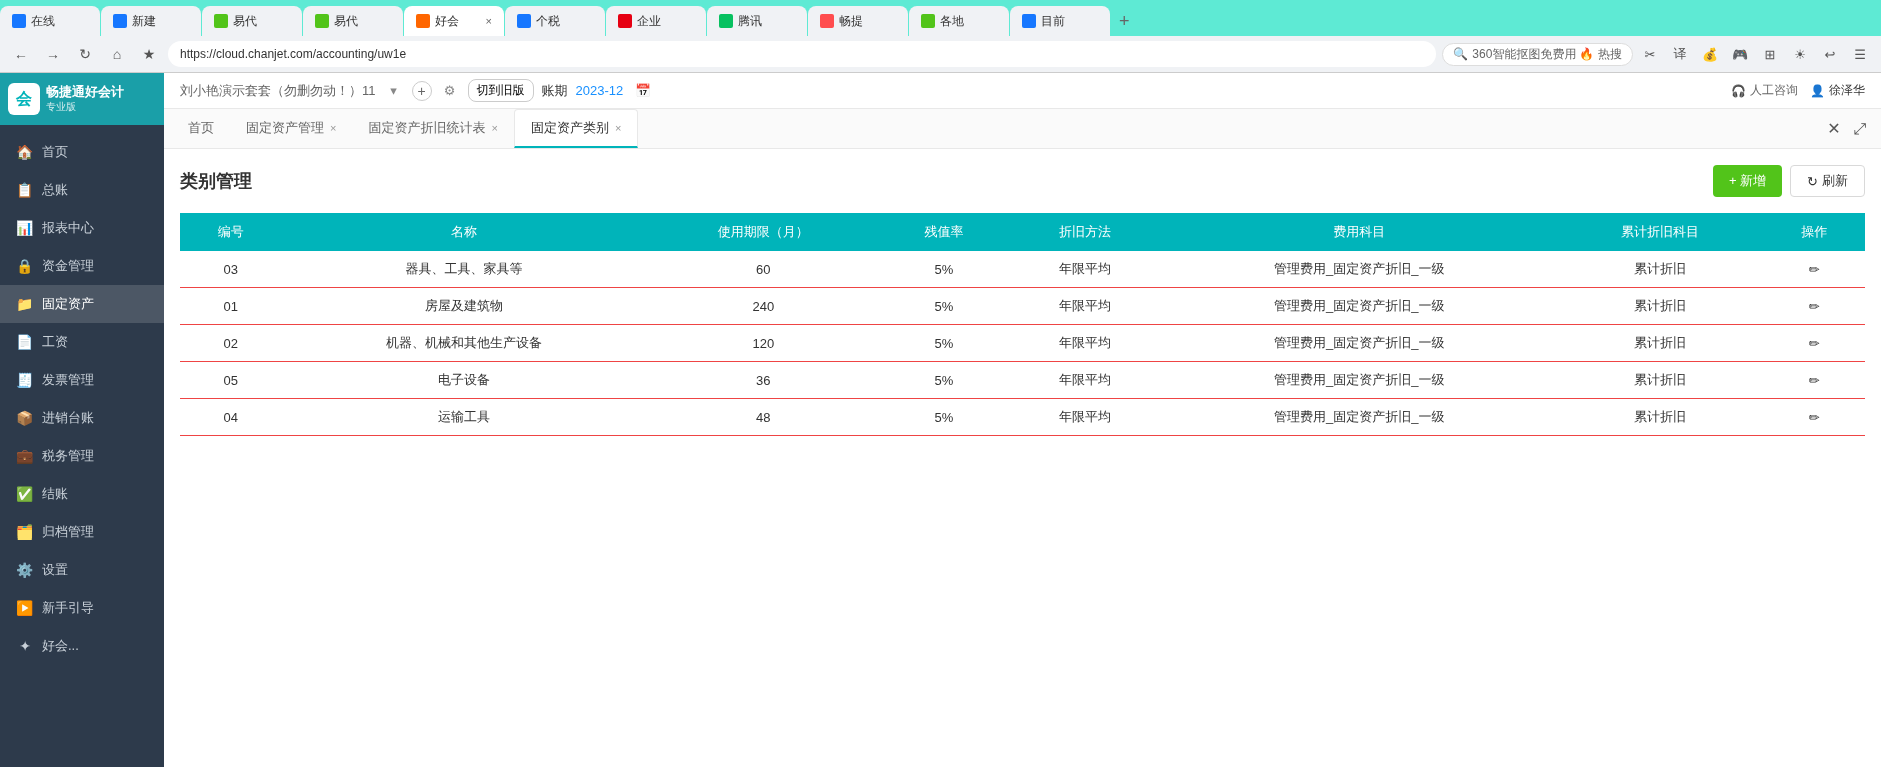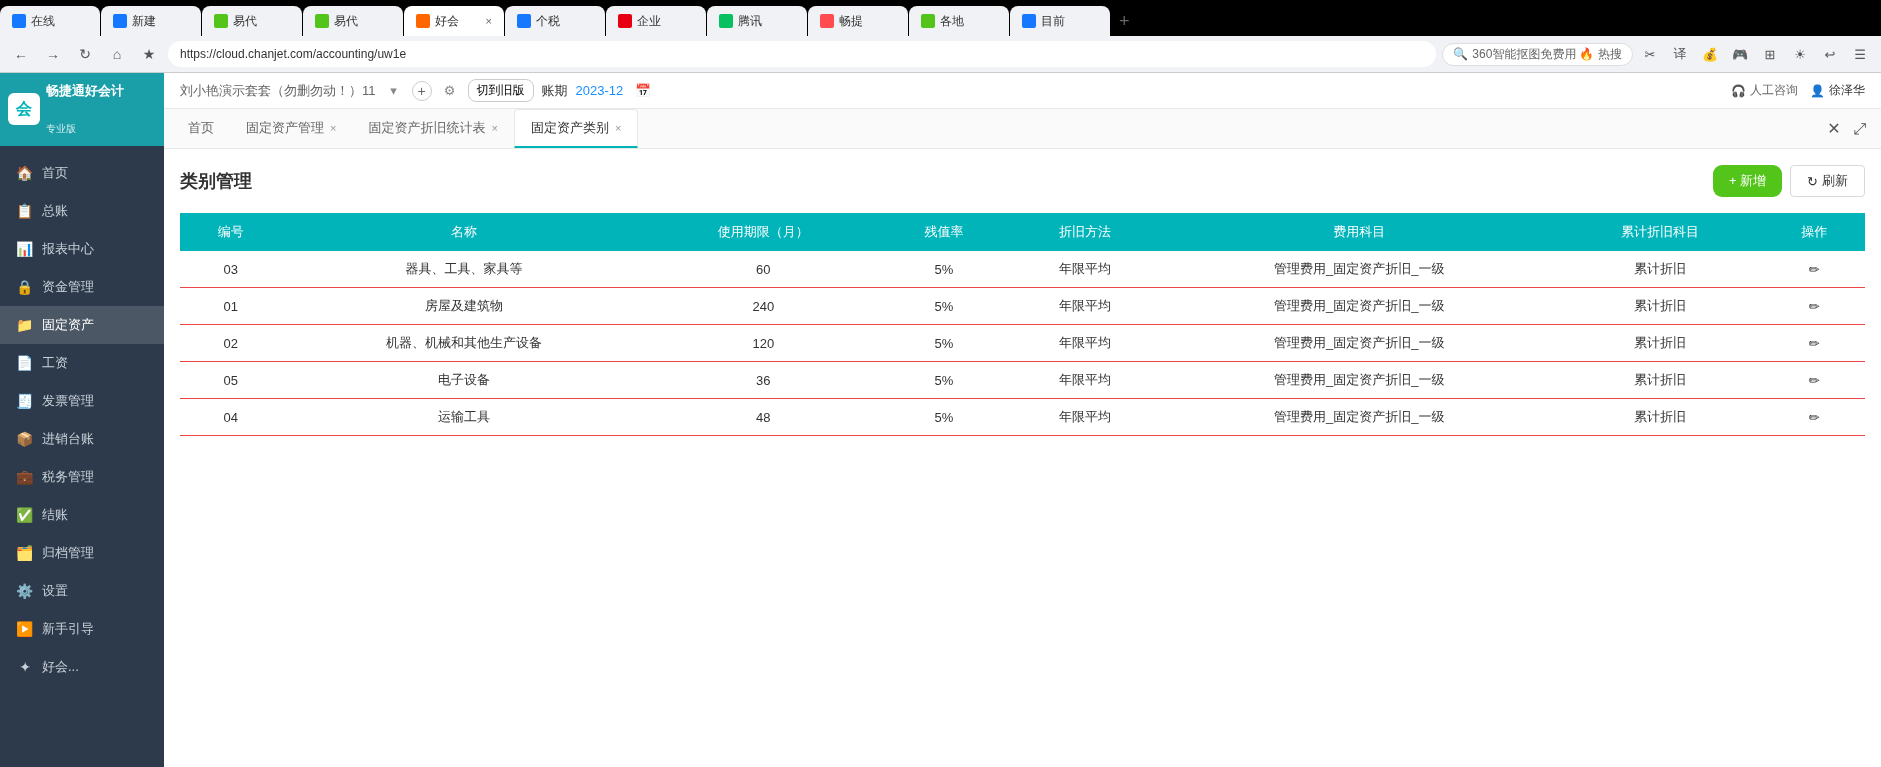--- a/index.html
+++ b/index.html
@@ -1,41 +1,41 @@
 <!DOCTYPE html>
 <html><head>
   <meta charset="utf-8">
   <style>
     * { margin: 0; padding: 0; box-sizing: border-box; }
     body { font-family: 'Microsoft YaHei', Arial, sans-serif; font-size: 13px; background: #f0f2f5; overflow: hidden; }
 
     
     .browser-chrome { background: #dee1e6; width: 100%; }
-    .tab-bar { display: flex; align-items: flex-end; padding: 6px 8px 0 0; background: #000000; height: 36px; overflow: hidden; }
+    .tab-bar { display: flex; align-items: flex-end; padding: 6px 8px 0 0; background: #5eead4; height: 36px; overflow: hidden; }
     .browser-tab { display: flex; align-items: center; padding: 4px 12px; background: #f0f2f5; border-radius: 8px 8px 0 0; font-size: 12px; color: #333; margin-right: 1px; height: 30px; min-width: 100px; max-width: 160px; white-space: nowrap; overflow: hidden; cursor: pointer; }
     .browser-tab.active { background: #fff; }
     .browser-tab .tab-favicon { width: 14px; height: 14px; margin-right: 5px; border-radius: 2px; flex-shrink: 0; }
     .browser-tab .tab-close { margin-left: auto; padding-left: 6px; color: #666; font-size: 11px; cursor: pointer; }
     .browser-tab .tab-label { overflow: hidden; text-overflow: ellipsis; }
 
     .address-bar-row { display: flex; align-items: center; background: #f0f2f5; padding: 5px 8px; gap: 6px; border-bottom: 1px solid #ccc; }
     .nav-btn { width: 26px; height: 26px; border: none; background: transparent; cursor: pointer; color: #555; font-size: 14px; border-radius: 4px; display: flex; align-items: center; justify-content: center; }
     .address-input { flex: 1; height: 26px; border: none; border-radius: 14px; background: #fff; padding: 0 12px; font-size: 12px; color: #333; outline: none; }
     .toolbar-icons { display: flex; align-items: center; gap: 4px; }
     .toolbar-icon-btn { width: 26px; height: 26px; border: none; background: transparent; cursor: pointer; color: #555; font-size: 13px; border-radius: 4px; display: flex; align-items: center; justify-content: center; }
 
     
     .app-container { display: flex; width: 100%; height: calc(767px - 70px); }
 
     
     .sidebar { width: 164px; background: #2d3a4b; color: #fff; display: flex; flex-direction: column; flex-shrink: 0; }
     .sidebar-header { background: #1a9fa8; padding: 10px 8px; display: flex; align-items: center; gap: 6px; }
     .sidebar-logo-icon { width: 32px; height: 32px; background: #fff; border-radius: 6px; display: flex; align-items: center; justify-content: center; flex-shrink: 0; }
     .sidebar-logo-text { font-size: 13px; font-weight: bold; color: #fff; line-height: 1.3; }
-    .sidebar-logo-sub { font-size: 10px; color: rgba(255,255,255,0.8); margin-top: 22px; }
+    .sidebar-logo-sub { font-size: 10px; color: rgba(255,255,255,0.8); }
     .sidebar-nav { flex: 1; padding: 8px 0; overflow-y: auto; }
     .sidebar-nav-item { display: flex; align-items: center; padding: 10px 16px; cursor: pointer; color: #c8d0d8; font-size: 13px; gap: 8px; }
     .sidebar-nav-item.active { background: rgba(255,255,255,0.15); color: #fff; }
     .sidebar-nav-item .nav-icon { width: 18px; height: 18px; flex-shrink: 0; display: flex; align-items: center; justify-content: center; font-size: 14px; }
 
     
     .main-content { flex: 1; display: flex; flex-direction: column; background: #fff; overflow: hidden; }
 
     
     .top-bar { display: flex; align-items: center; padding: 6px 16px; background: #fff; border-bottom: 1px solid #e8e8e8; gap: 8px; }
@@ -50,21 +50,21 @@
     .content-tabs { display: flex; align-items: center; border-bottom: 1px solid #e8e8e8; background: #fafafa; padding: 0 8px; }
     .content-tab { padding: 9px 16px; font-size: 13px; color: #666; cursor: pointer; display: flex; align-items: center; gap: 6px; border-bottom: 2px solid transparent; }
     .content-tab.active { background: #fff; color: #333; border: 1px solid #e8e8e8; border-bottom: 2px solid #00b4ba; border-radius: 4px 4px 0 0; }
     .content-tab .tab-x { color: #999; font-size: 11px; cursor: pointer; }
 
     
     .page-content { flex: 1; padding: 16px; overflow: auto; }
     .page-header { display: flex; align-items: center; justify-content: space-between; margin-bottom: 16px; }
     .page-title { font-size: 18px; font-weight: bold; color: #333; }
     .page-actions { display: flex; gap: 8px; }
-    .btn-add { background: #52c41a; color: #fff; border: none; padding: 6px 16px; border-radius: 9px; font-size: 13px; cursor: pointer; display: flex; align-items: center; gap: 4px; }
+    .btn-add { background: #52c41a; color: #fff; border: none; padding: 6px 16px; border-radius: 4px; font-size: 13px; cursor: pointer; display: flex; align-items: center; gap: 4px; }
     .btn-refresh { background: #fff; color: #333; border: 1px solid #d9d9d9; padding: 6px 16px; border-radius: 4px; font-size: 13px; cursor: pointer; display: flex; align-items: center; gap: 4px; }
 
     
     .data-table { width: 100%; border-collapse: collapse; }
     .data-table th { background: #00b4ba; color: #fff; padding: 10px 12px; text-align: center; font-weight: normal; font-size: 13px; border: none; }
     .data-table td { padding: 9px 12px; border-bottom: 1px solid #ef4444; text-align: center; font-size: 13px; color: #333; }
     .cell-code { color: #1890ff; }
     .cell-name-left { text-align: left; }
     .edit-icon { color: #aaa; cursor: pointer; font-size: 14px; }
 

